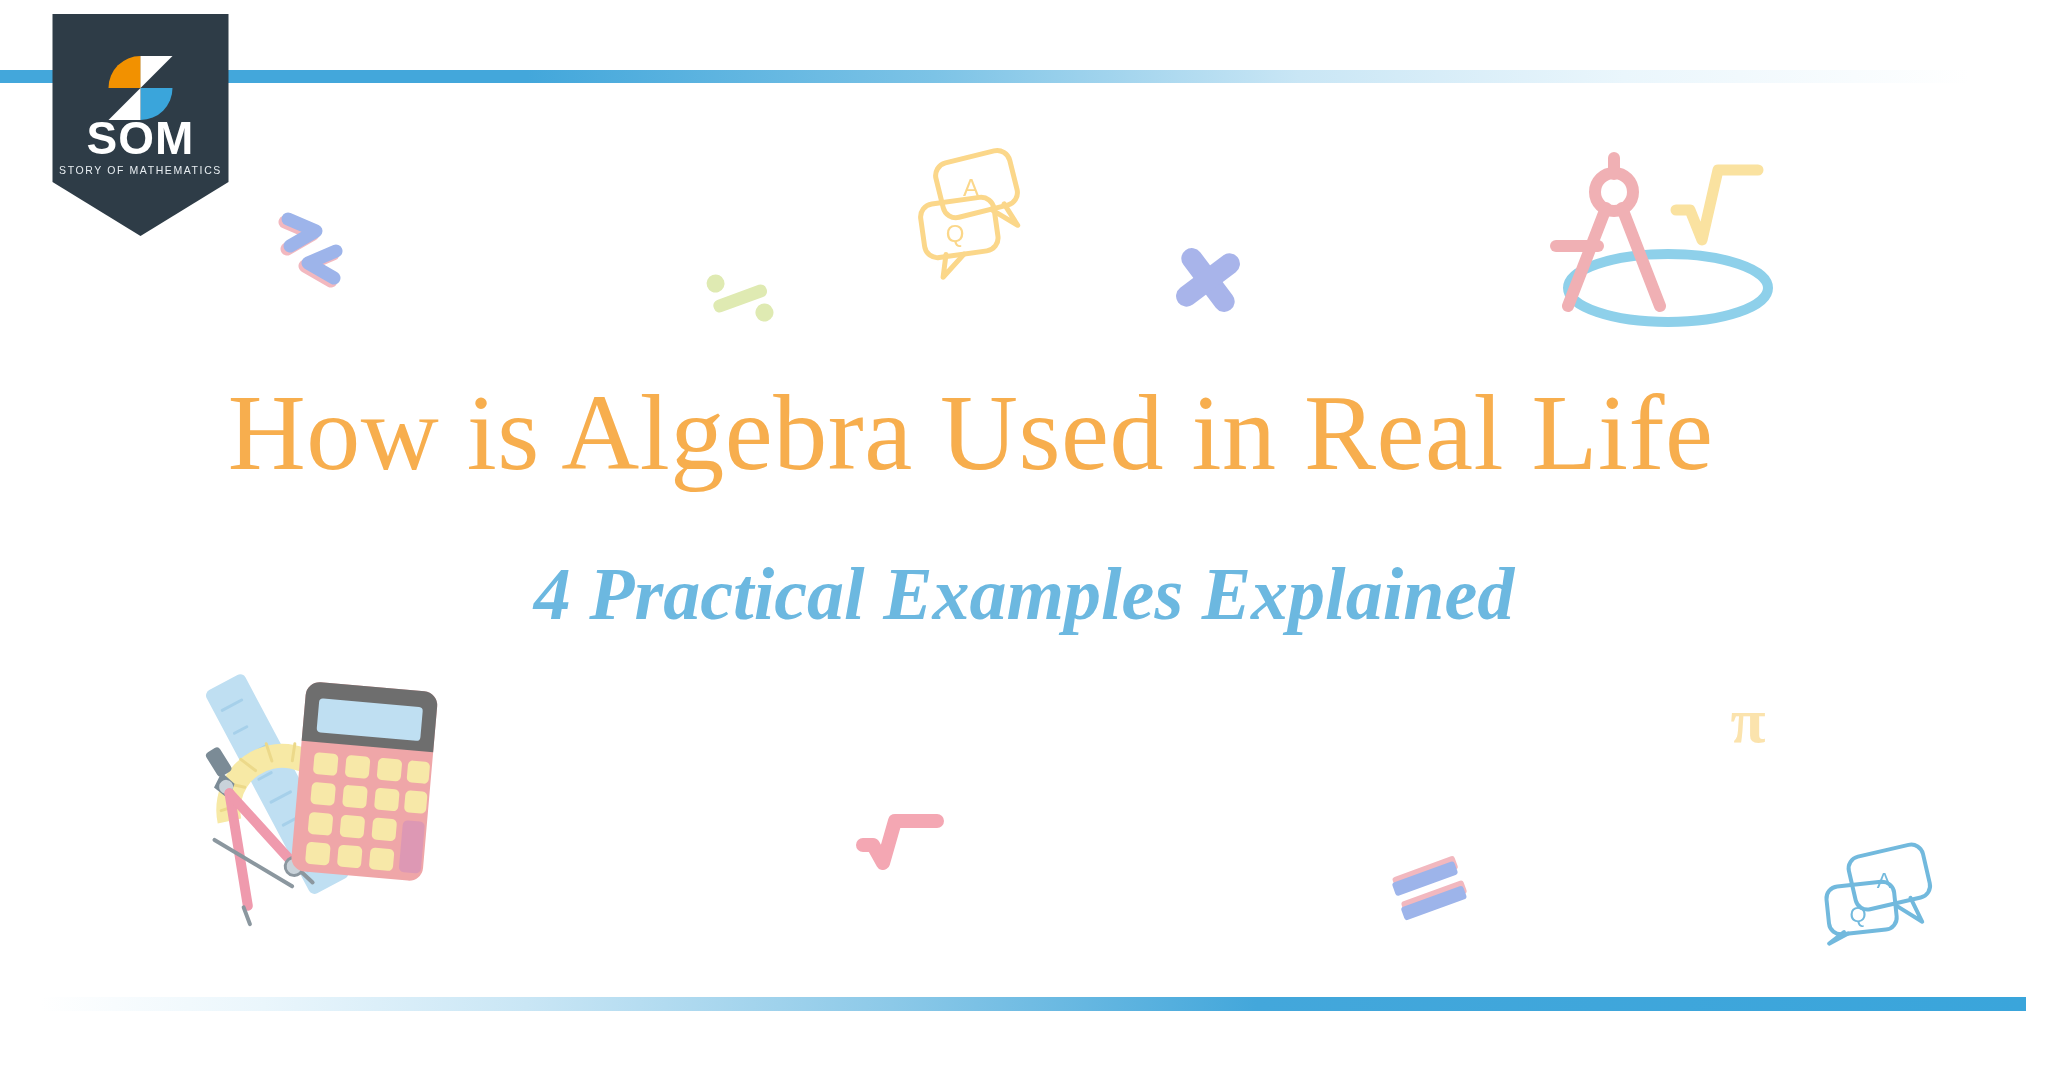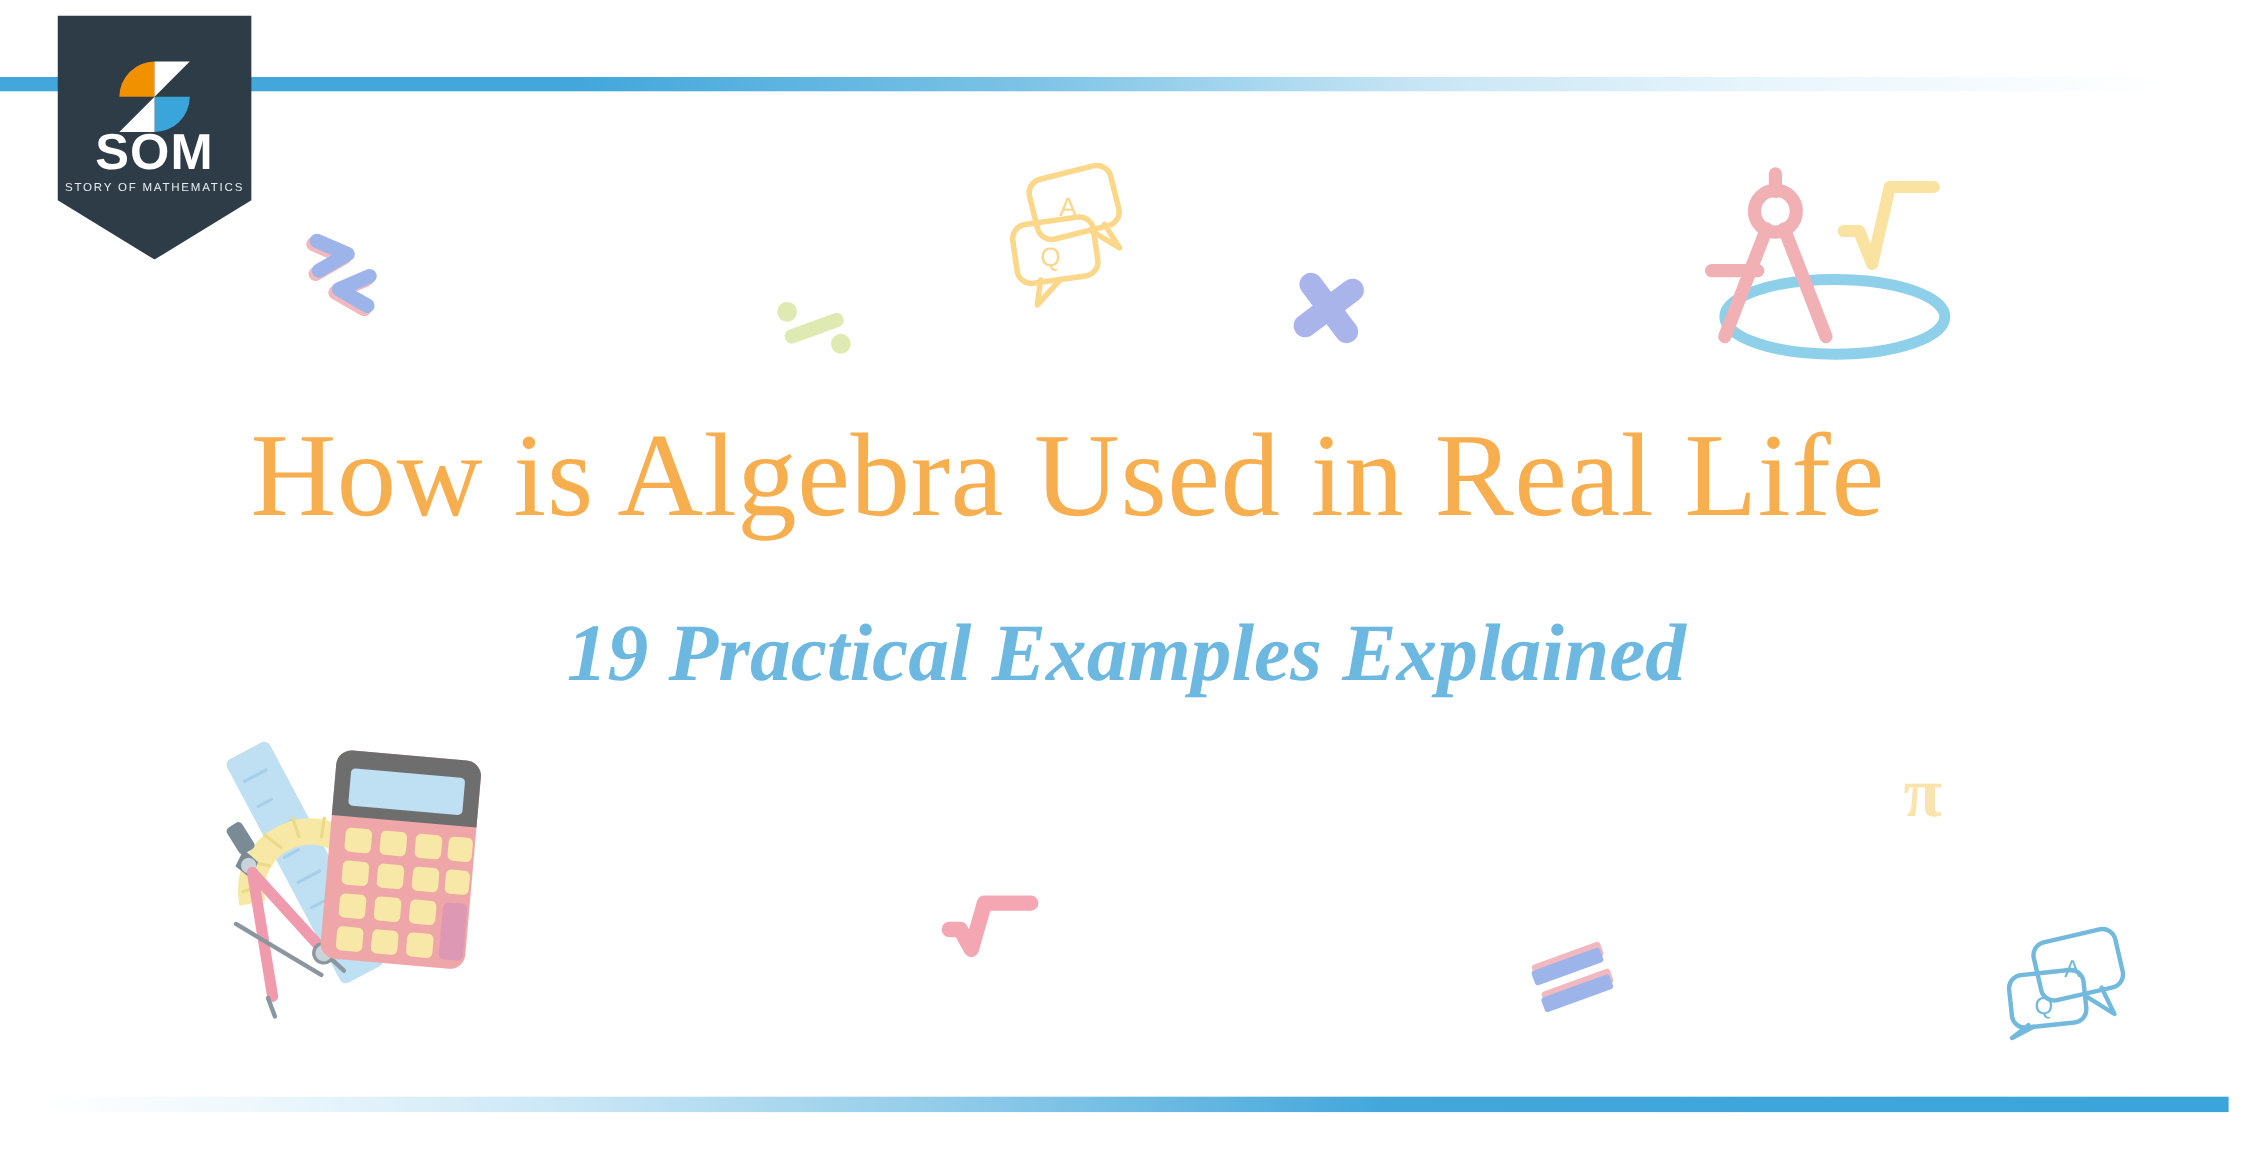--- a/index.html
+++ b/index.html
@@ -291,18 +291,18 @@
         <text x="40" y="82" fill="#72b9dd" stroke="none" font-family="Liberation Sans, sans-serif" font-size="22" text-anchor="middle">Q</text>
       </g>
     </svg>
   </div>
 
   <div class="title-block">
     <h1 class="title">How is Algebra Used in Real Life</h1>
   </div>
 
   <div class="subtitle-block">
-    <h2 class="subtitle">19 Practical Examples Explained</h2>
+    <h2 class="subtitle">4 Practical Examples Explained</h2>
   </div>
 
   <div class="bar-bottom"></div>
 
 </div>
 
 </body></html>

